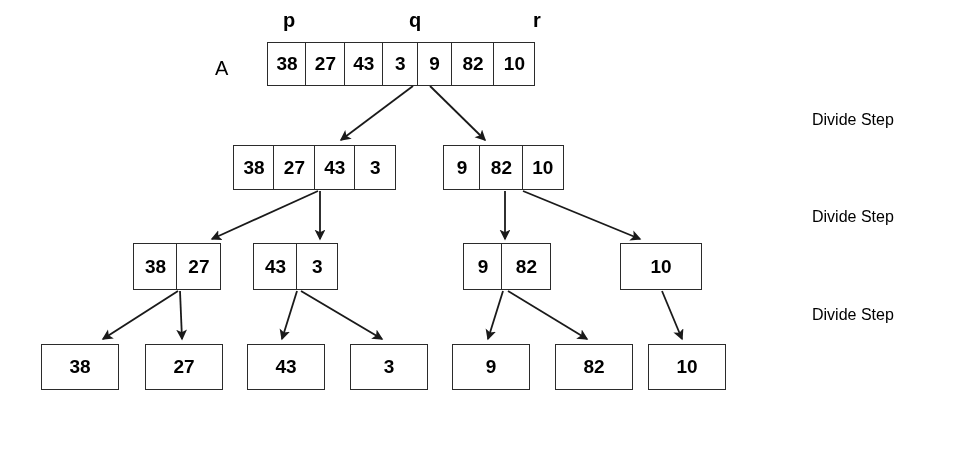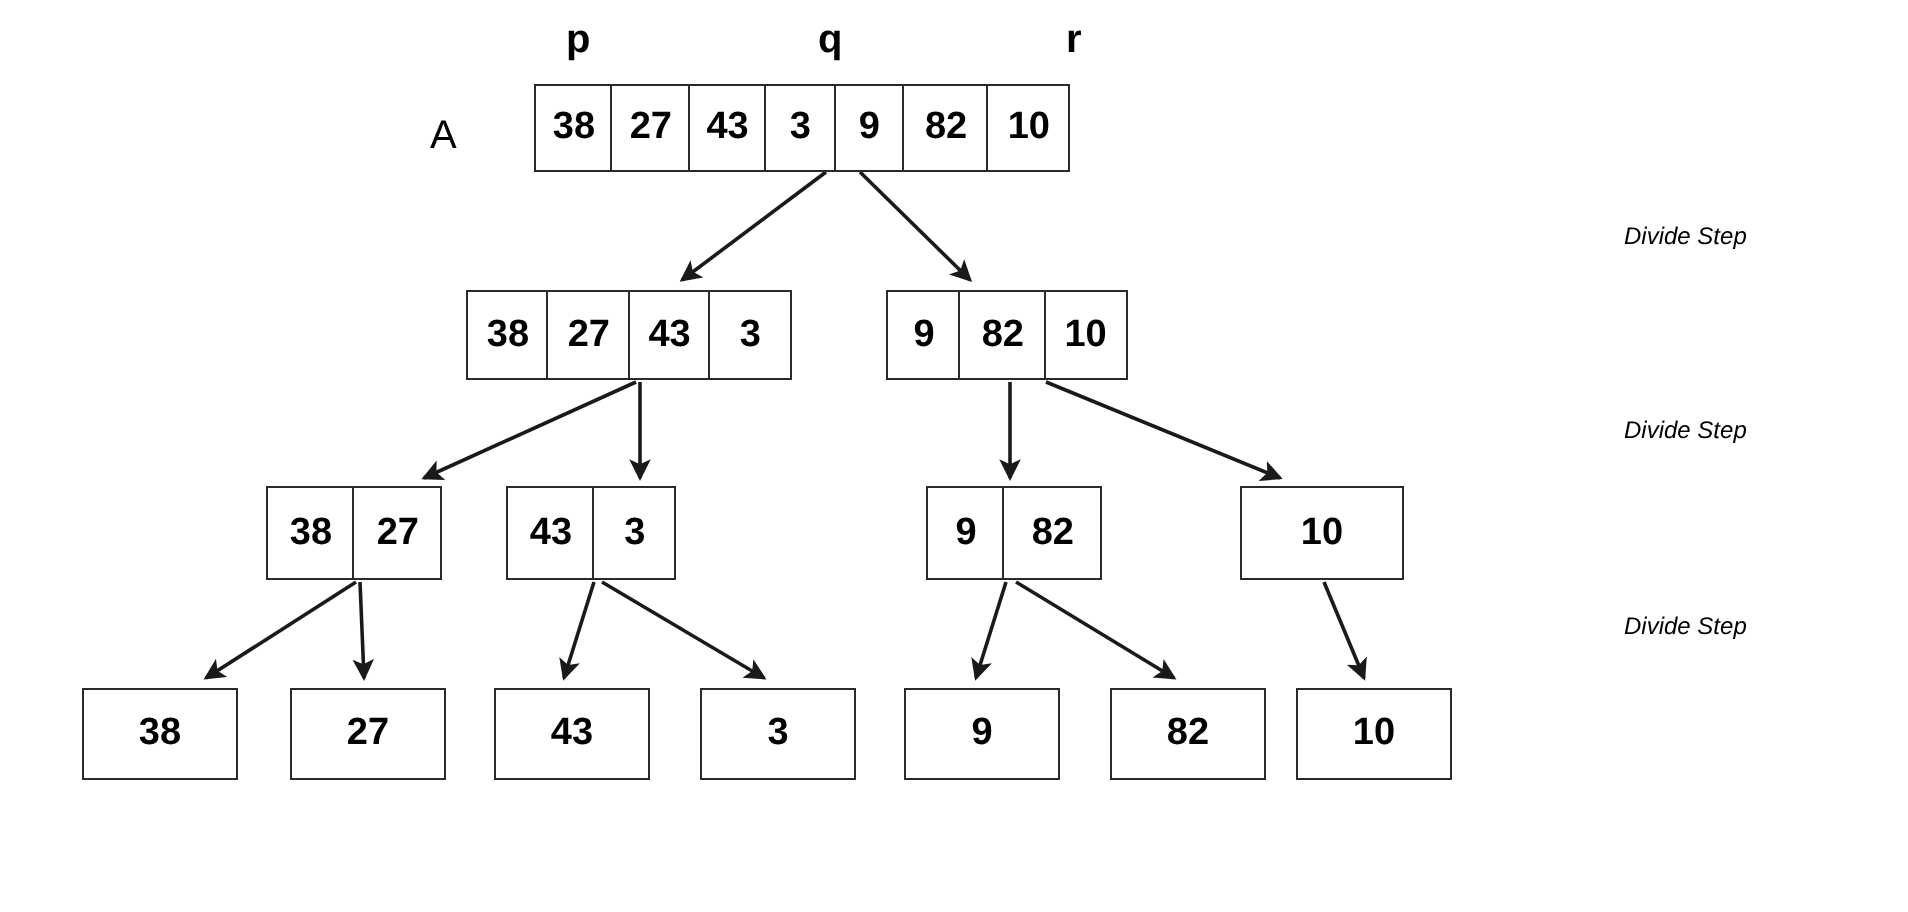--- a/index.html
+++ b/index.html
@@ -36,25 +36,24 @@
   }
   .arr-name {
     position: absolute;
     font-size: 20px;
     color: #000;
     line-height: 1;
     white-space: nowrap;
   }
   .step-label {
     position: absolute;
-    font-size: 12px;
+    font-size: 16px;
     color: #000;
     line-height: 1;
     white-space: nowrap;
-    font-style: italic;
   }
   .array-box {
     position: absolute;
     display: flex;
     box-sizing: border-box;
     background: #0ea5e9;
     text-align: right;
   }
   .cell {
     box-sizing: border-box;

